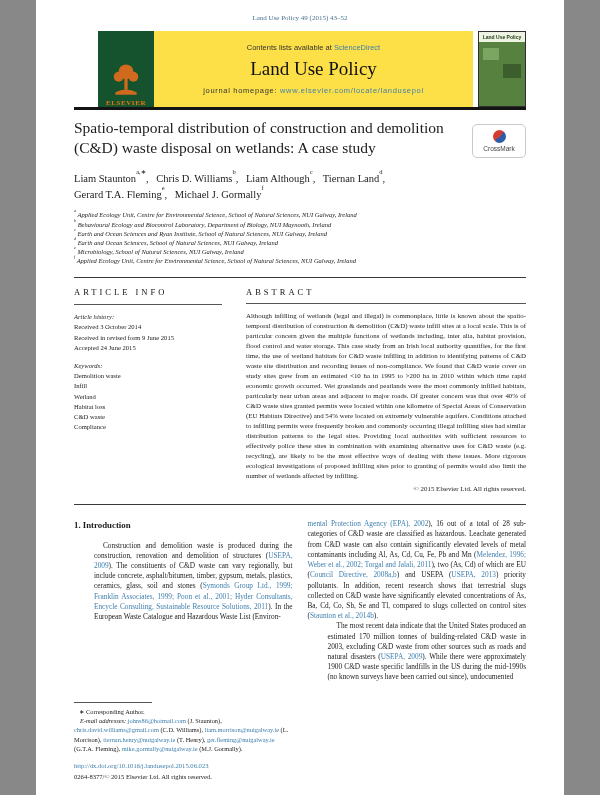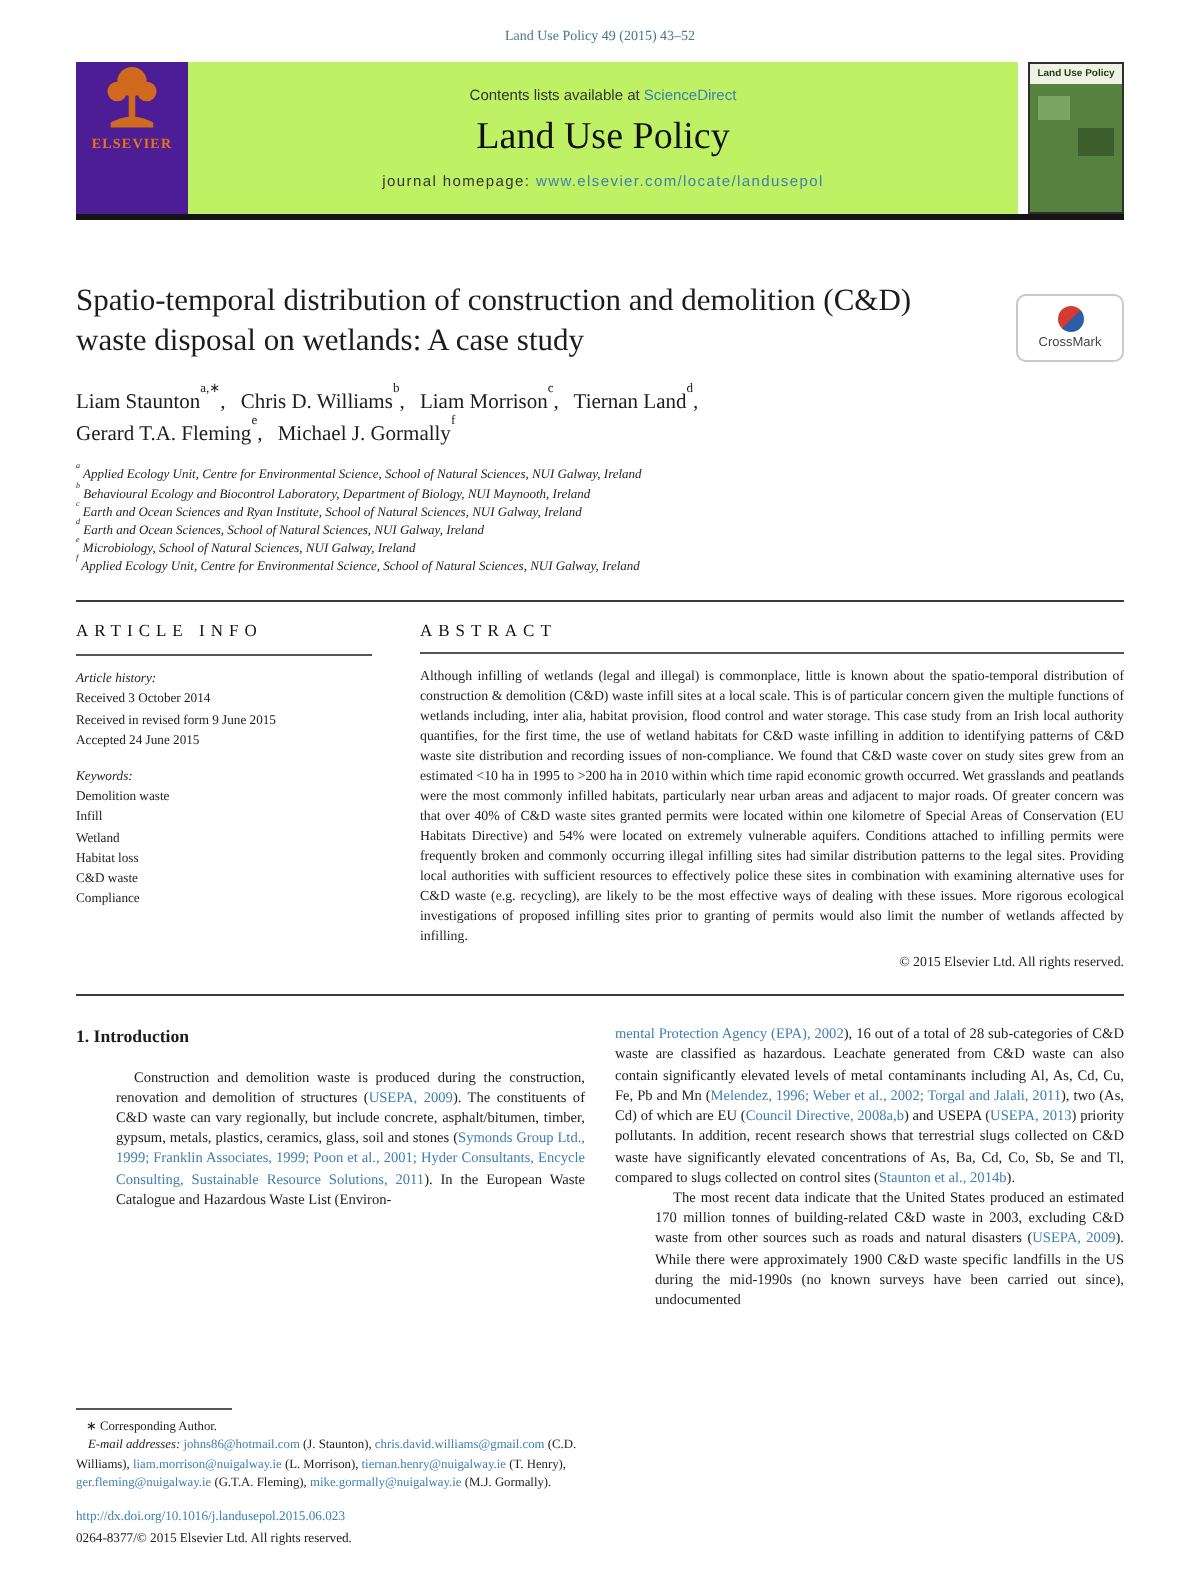--- a/index.html
+++ b/index.html
@@ -1,44 +1,44 @@
 <!DOCTYPE html>
 <html><head>
 <meta charset="utf-8">
 <style>
   * { box-sizing: border-box; margin: 0; padding: 0; }
   html,body { background:#888; }
   .page {
-    width: 600px; height: 795px; margin: 0 auto; background: #fff;
+    width: 528px; height: 795px; margin: 0 auto; background: #fff;
     font-family: "Liberation Serif", serif; color: #1c1c1c;
     padding: 12px 38px 10px; overflow: hidden; position: relative;
   }
   .sans { font-family: "Liberation Sans", sans-serif; }
   .lnk { color: #3f7fae; }
   .it { font-style: italic; }
   sup { font-size: 0.62em; position: relative; top: -0.45em; line-height: 0; }
 
   .cite-line { text-align: center; font-size: 7px; color: #49758f; margin-top: 2px; }
 
   .header { display: flex; align-items: stretch; height: 76px; margin-top: 9px; }
-  .logo-cell { width: 56px; background: #4c1d95; display: flex; flex-direction: column; align-items: center; justify-content: flex-start; }
+  .logo-cell { width: 56px; background: #14532d; display: flex; flex-direction: column; align-items: center; justify-content: flex-end; margin-left: 24px; }
   .logo-text { color: #e87511; font-size: 7px; letter-spacing: 0.6px; font-weight: bold; margin-top: 1px; }
-  .header-center { flex: 1; background: #bef264; display: flex; flex-direction: column; align-items: center; justify-content: center; gap: 6px; }
+  .header-center { flex: 1; background: #fde047; display: flex; flex-direction: column; align-items: center; justify-content: center; gap: 6px; }
   .contents-line { font-size: 7.5px; color: #333; }
   .journal-title { font-size: 19px; color: #111; }
   .homepage-line { font-size: 7.5px; letter-spacing: 0.7px; color: #333; }
   .cover-cell { width: 48px; margin-left: 5px; border: 1px solid #2f2f2f; display: flex; flex-direction: column; background: #fff; }
   .cover-top { background: #edf2e2; color: #1e3c14; font-size: 5px; font-weight: bold; text-align: center; padding: 2px 1px; font-family: "Liberation Sans", sans-serif; }
   .cover-art { flex: 1; background: #56813f; position: relative; }
   .cover-art::before { content: ""; position: absolute; left: 4px; top: 6px; width: 16px; height: 12px; background: #7ba662; }
   .cover-art::after { content: ""; position: absolute; right: 4px; top: 22px; width: 18px; height: 14px; background: #3c5e2c; }
 
   .thick-bar { height: 3px; background: #141414; }
 
-  .title-row { display: flex; margin-top: 31px; }
+  .title-row { display: flex; margin-top: 8px; }
   h1 { font-size: 15.5px; line-height: 1.32; font-weight: normal; flex: 1; padding-right: 16px; }
   .crossmark { width: 54px; height: 34px; border: 1px solid #c9c9c9; border-radius: 5px; display: flex; flex-direction: column; align-items: center; justify-content: center; gap: 2px; align-self: flex-start; margin-top: 6px; }
   .cm-icon { width: 13px; height: 13px; border-radius: 50%; background: linear-gradient(135deg, #d33c2f 0 50%, #2b5ea7 50% 100%); }
   .cm-label { font-size: 6.5px; color: #444; font-family: "Liberation Sans", sans-serif; }
 
   .authors { margin-top: 12px; font-size: 10.5px; line-height: 1.5; }
   .author { margin-right: 5px; }
 
   .affils { margin-top: 8px; font-size: 6.5px; line-height: 1.4; font-style: italic; }
 
@@ -108,21 +108,21 @@
     <div class="crossmark">
       <div class="cm-icon"></div>
       <div class="cm-label">CrossMark</div>
     </div>
   </div>
 
   <div class="authors">
     <div>
       <span class="author"><span>Liam Staunton</span><sup>a,∗</sup><span>,</span></span>
       <span class="author"><span>Chris D. Williams</span><sup>b</sup><span>,</span></span>
-      <span class="author"><span>Liam Morrison</span><sup>c</sup><span>,</span></span>
+      <span class="author"><span>Liam Although</span><sup>c</sup><span>,</span></span>
       <span class="author"><span>Tiernan Land</span><sup>d</sup><span>,</span></span>
     </div>
     <div>
       <span class="author"><span>Gerard T.A. Fleming</span><sup>e</sup><span>,</span></span>
       <span class="author"><span>Michael J. Gormally</span><sup>f</sup><span></span></span>
     </div>
   </div>
 
   <div class="affils">
     <div><sup>a</sup> <span>Applied Ecology Unit, Centre for Environmental Science, School of Natural Sciences, NUI Galway, Ireland</span></div>

